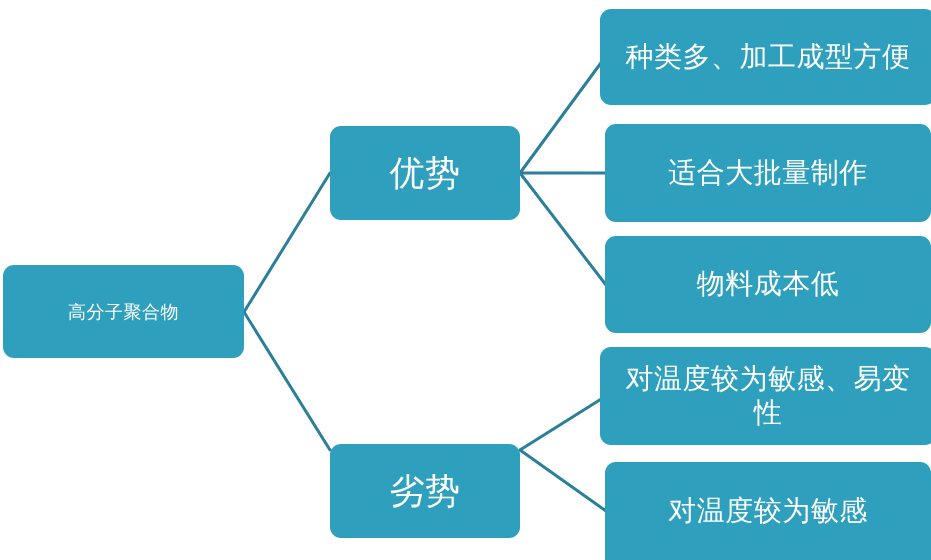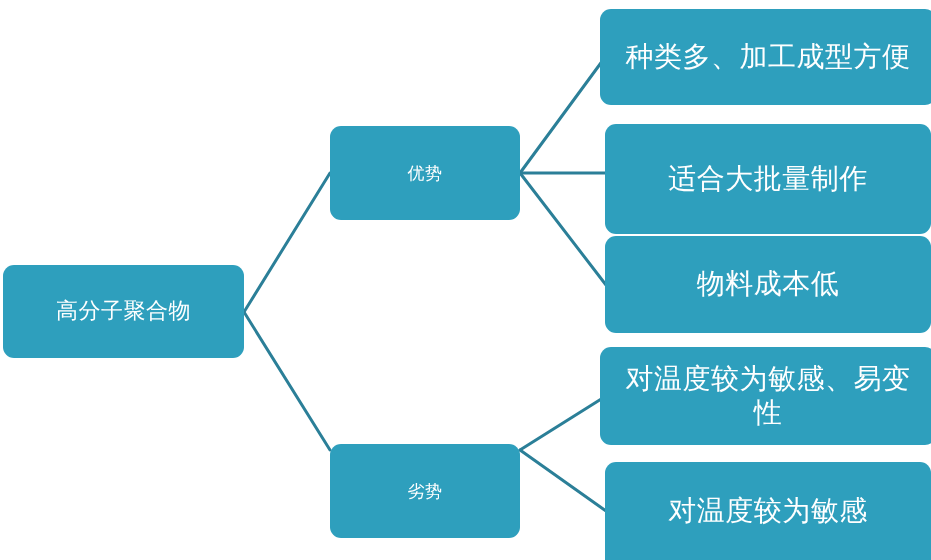--- a/index.html
+++ b/index.html
@@ -36,37 +36,37 @@
     line-height: 1.22;
     letter-spacing: 0.5px;
     white-space: pre-line;
     z-index: 2;
   }
   .node-root {
     left: 3px;
     top: 265px;
     width: 241px;
     height: 93px;
-    font-size: 22px;
+    font-size: 18px;
   }
   .node-branch {
     left: 330px;
     width: 190px;
     height: 94px;
-    font-size: 17px;
+    font-size: 35px;
   }
   .node-branch-a { top: 126px; }
   .node-branch-b { top: 403px; margin-top: 41px; }
   .node-leaf {
     left: 605px;
     width: 326px;
     font-size: 28px;
   }
   .leaf-0 { top: 9px;   height: 96px; }
-  .leaf-1 { top: 124px; height: 110px; }
+  .leaf-1 { top: 124px; height: 98px; }
   .leaf-2 { top: 236px; height: 97px; }
   .leaf-3 { top: 347px; height: 98px; }
   .leaf-4 { top: 462px; height: 98px; border-bottom-left-radius: 0; border-bottom-right-radius: 0; }
   .leaf-overflow {
     width: 336px;
     left: 600px;
   }
 </style>
 </head>
 <body>

